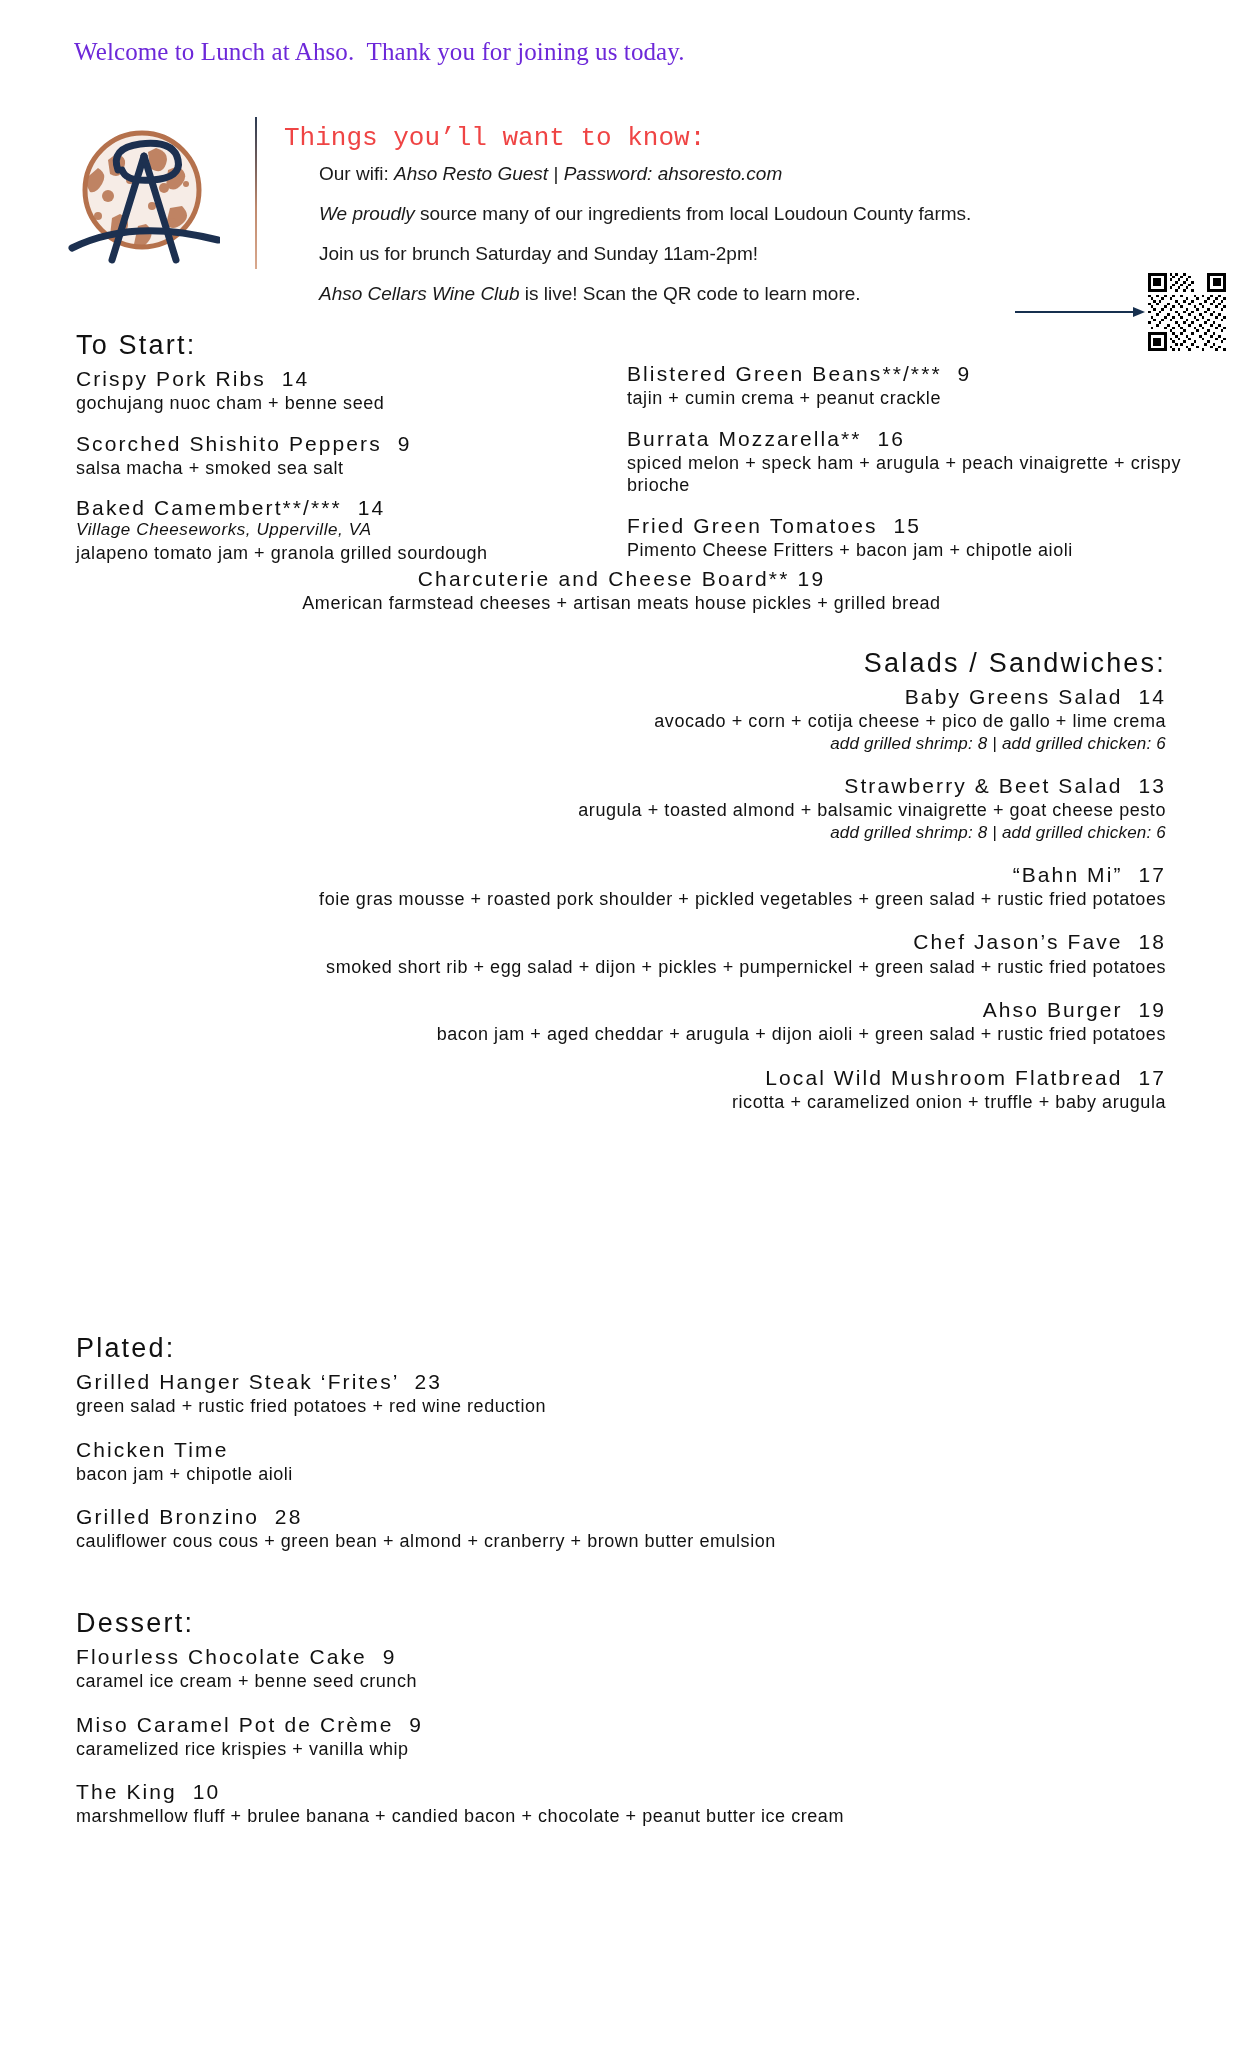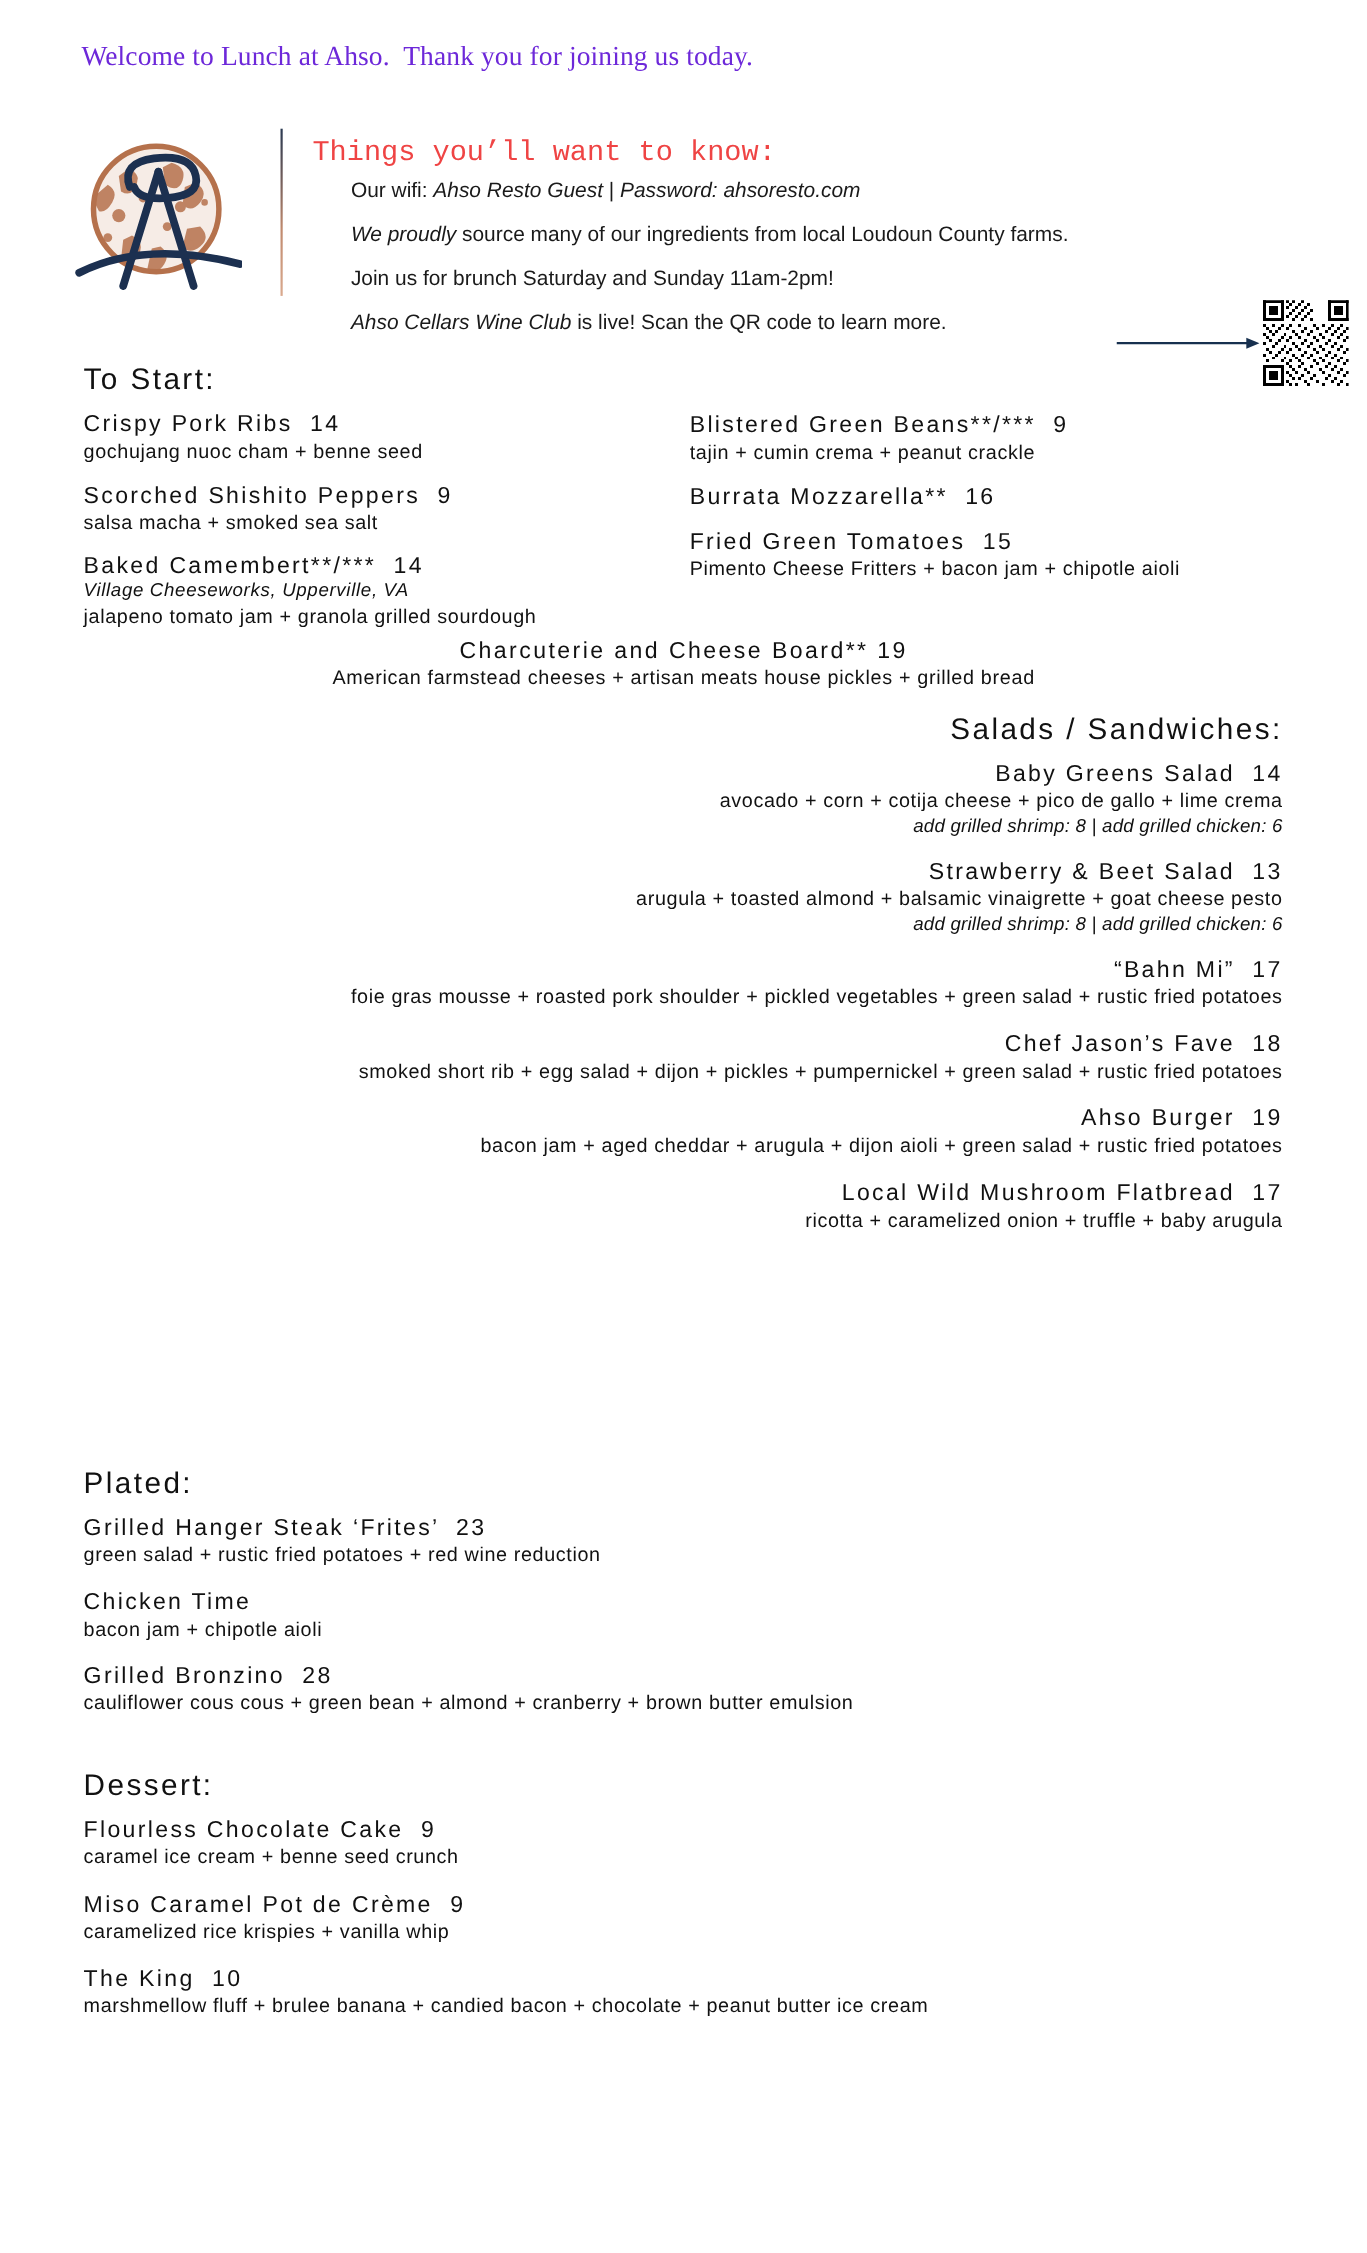--- a/index.html
+++ b/index.html
@@ -54,21 +54,21 @@
 
   .section-title {
     font-weight:400;
     font-size:27px; letter-spacing:2.2px;
     color:#111; margin:0 0 6px 0;
   }
 
   .item { margin-bottom:17px; }
   .item-name {
     font-size:21px; letter-spacing:2.1px; color:#111;
-    white-space:pre-wrap; line-height:1.15;margin-top:13px;
+    white-space:pre-wrap; line-height:1.15;
   }
   .item-note {
     font-size:17px; font-style:italic; letter-spacing:.6px;
     color:#111; line-height:1.2;
   }
   .item-desc {
     font-size:18px; letter-spacing:.55px; color:#111;
     line-height:1.25; margin-top:1px;
   }
   .item-add {
@@ -366,20 +366,22 @@
     </div>
   </div>
 
   <div class="col-right">
     <div class="item">
       <div class="item-name">Blistered Green Beans**/***  9</div>
       <div class="item-desc">tajin + cumin crema + peanut crackle</div>
     </div>
     <div class="item">
       <div class="item-name">Burrata Mozzarella**  16</div>
+      <div class="item-desc">spiced melon + speck ham + arugula + peach
+vinaigrette + crispy brioche</div>
     </div>
     <div class="item">
       <div class="item-name">Fried Green Tomatoes  15</div>
       <div class="item-desc">Pimento Cheese Fritters + bacon jam +
 chipotle aioli</div>
     </div>
   </div>
 
   <div class="center-item">
     <div class="item-name">Charcuterie and Cheese Board** 19</div>

